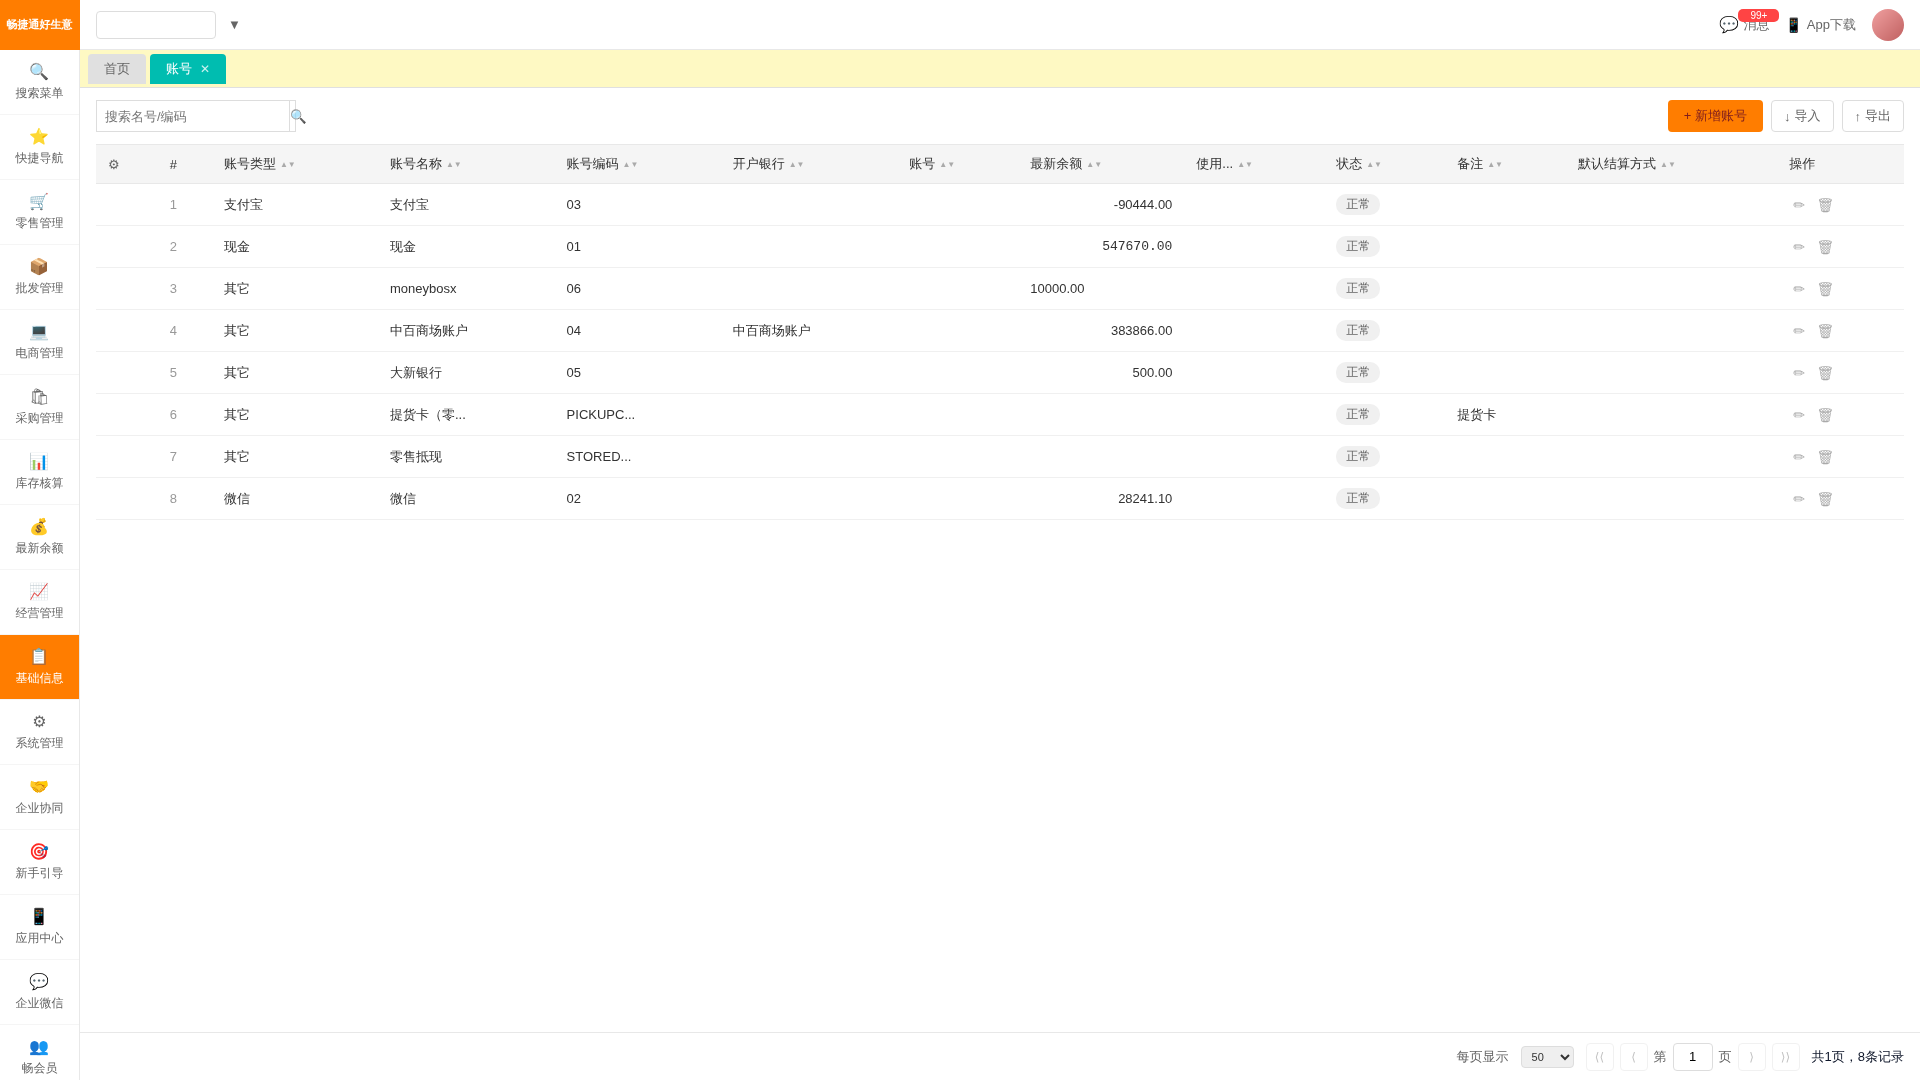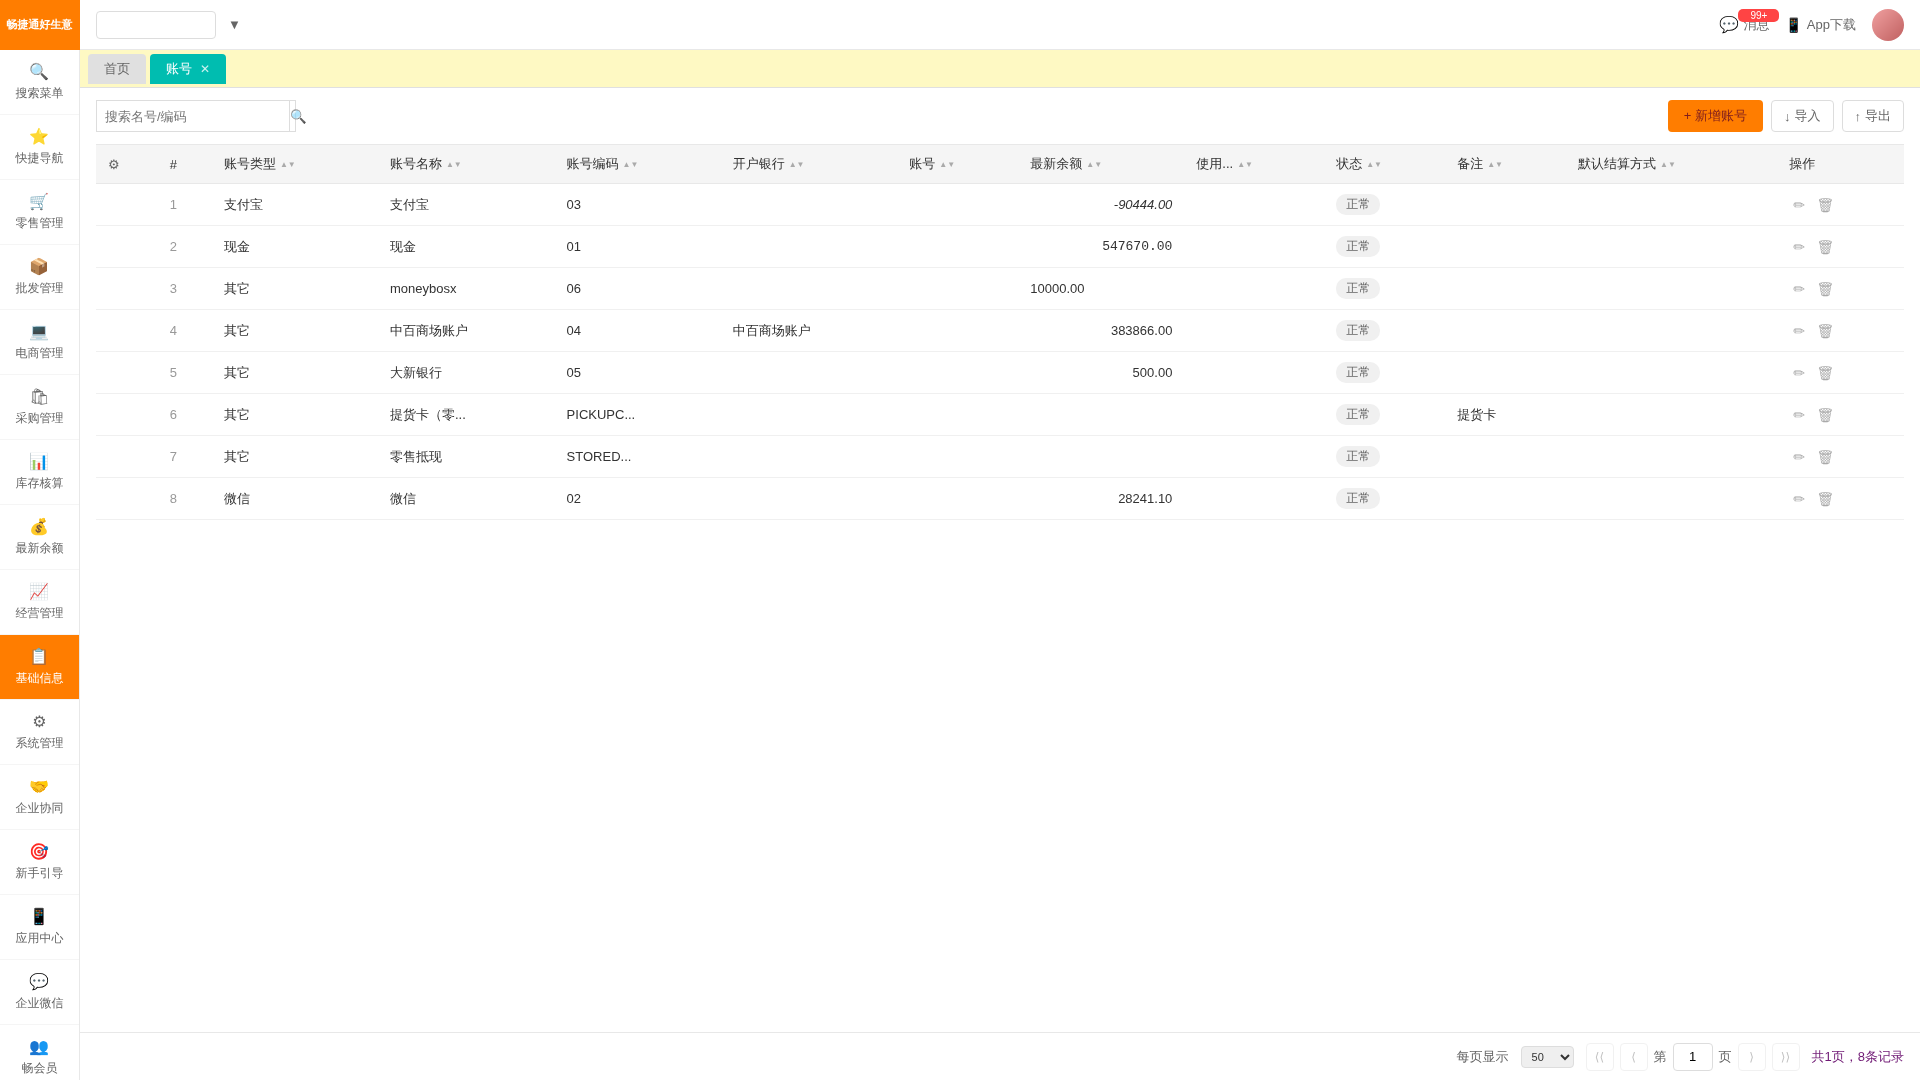--- a/index.html
+++ b/index.html
@@ -346,21 +346,21 @@
     }
     .page-btn.disabled { opacity: 0.4; cursor: default; }
     .page-input {
       width: 40px;
       height: 28px;
       border: 1px solid #ddd;
       border-radius: 4px;
       text-align: center;
       font-size: 13px;
     }
-    .total-info { color: #701a75; }
+    .total-info { color: #0f172a; }
 
     .th-gear { color: #666; cursor: pointer; }
   </style>
 </head>
 <body>
 
 <div class="sidebar">
   <div class="sidebar-logo">
     <span>畅捷通好生意</span>
   </div>
@@ -508,21 +508,21 @@
           </thead>
         <tbody id="table-body">
             <tr>
               <td></td>
               <td class="row-num">1</td>
               <td>支付宝</td>
               <td>支付宝</td>
               <td>03</td>
               <td></td>
               <td></td>
-              <td style="text-align:right;font-style:italic;">-90444.00</td>
+              <td style="text-align:right;">-90444.00</td>
               <td></td>
               <td><span class="status-badge">正常</span></td>
               <td></td>
               <td></td>
               <td>
       <button class="op-btn">✏</button>
       <button class="op-btn">🗑</button>
     </td>
             </tr>
             <tr>

